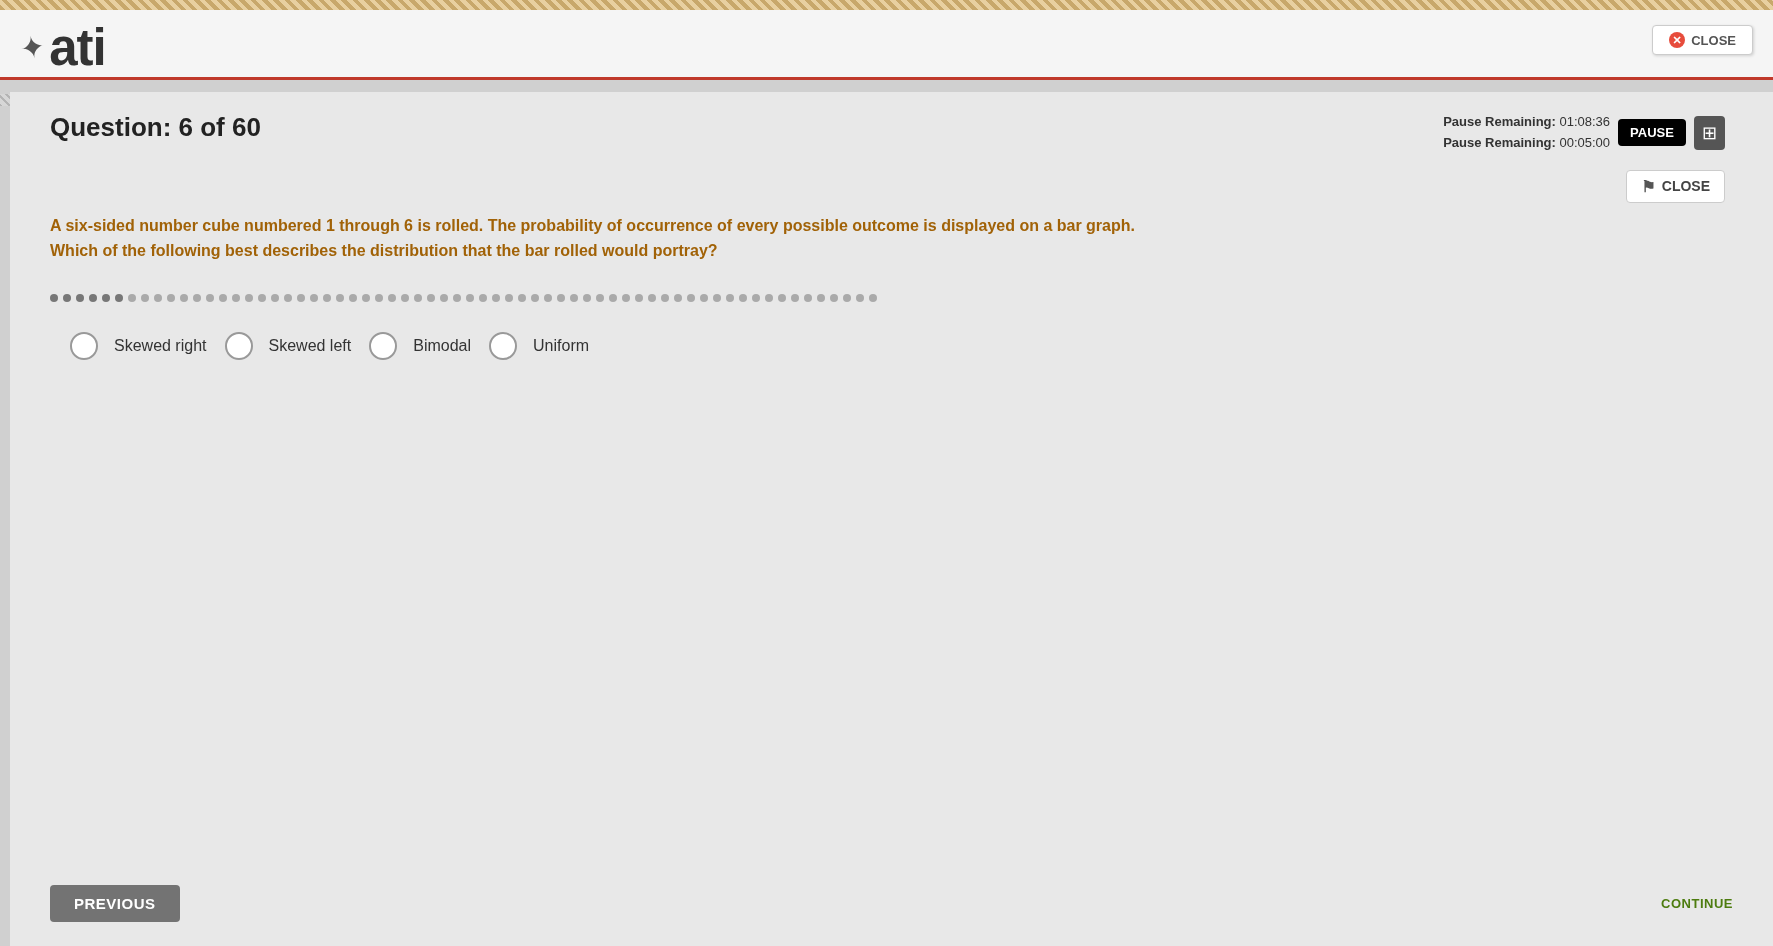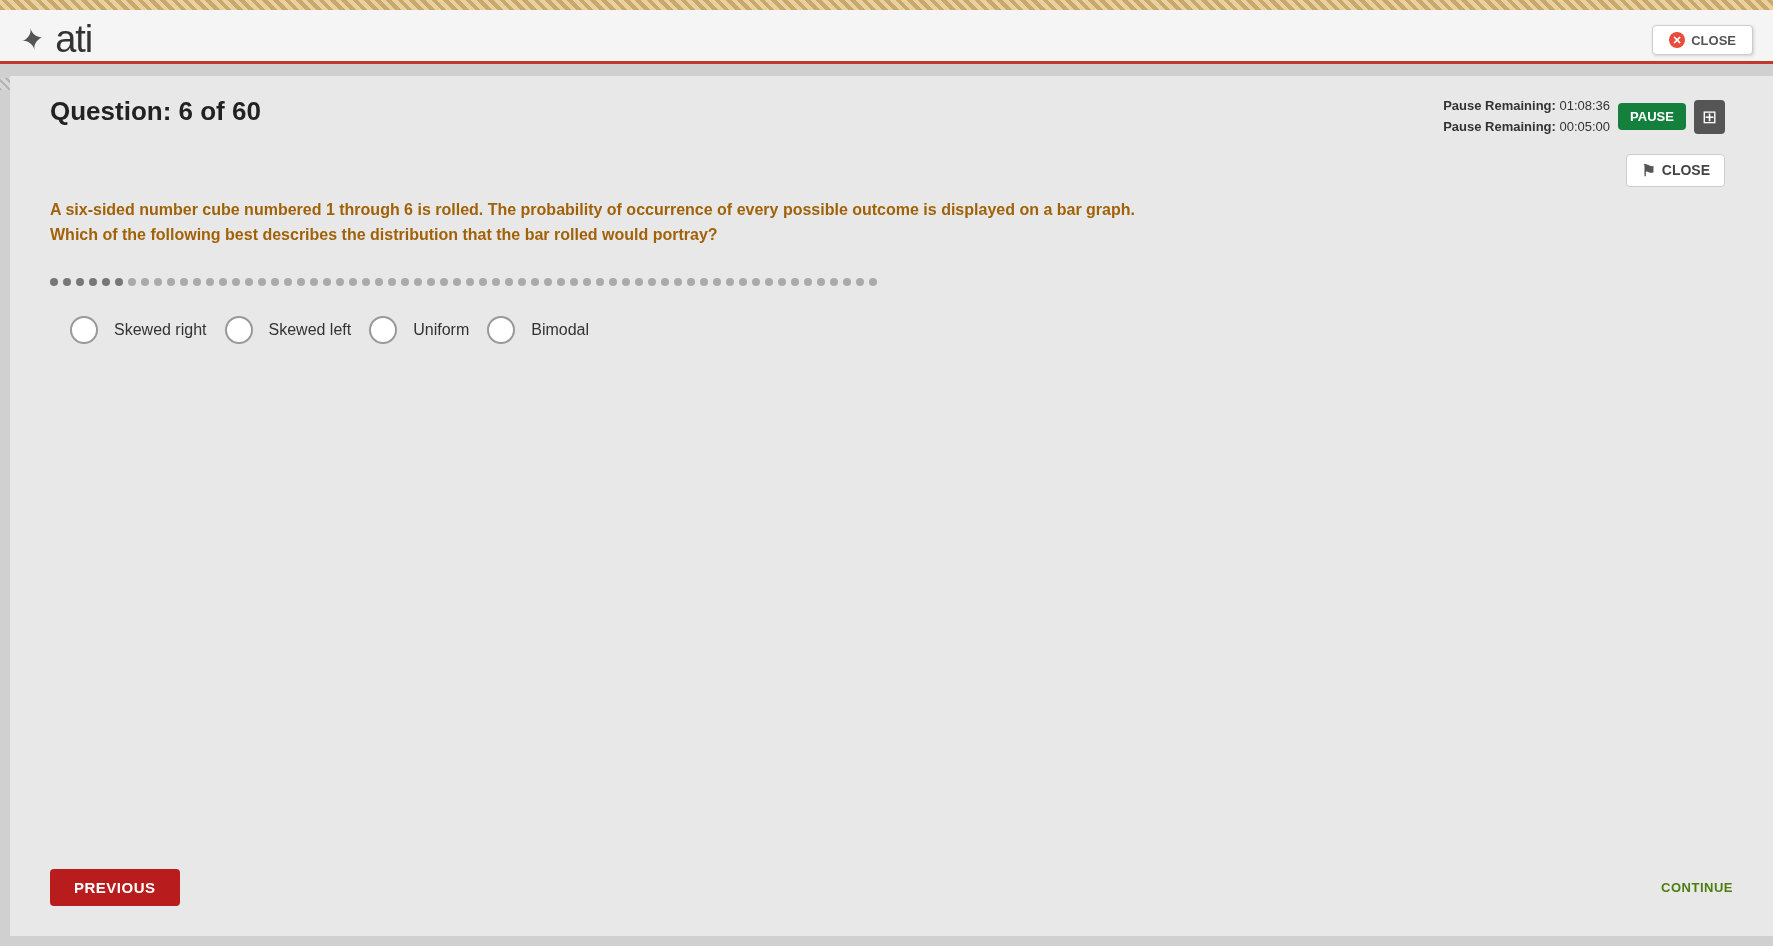--- a/index.html
+++ b/index.html
@@ -34,25 +34,24 @@
       border-bottom: 3px solid #c0392b;
       position: relative;
     }
 
     .logo-area {
       display: flex;
       align-items: center;
     }
 
     .logo-text {
-      font-size: 38px;
-      font-weight: normal;
+      font-size: 51px;
+      font-weight: bold;
       color: #333;
       letter-spacing: -1px;
-      margin-left: 6px;
     }
 
     .logo-icon {
       color: #555;
       font-size: 30px;
       margin-right: 4px;
       transform: rotate(-10deg);
       display: inline-block;
     }
 
@@ -115,21 +114,21 @@
       font-size: 13px;
       color: #333;
       line-height: 1.6;
     }
 
     .timer-label {
       font-weight: bold;
     }
 
     .pause-btn {
-      background: #15803d;
+      background: #000000;
       color: white;
       border: none;
       border-radius: 4px;
       padding: 6px 12px;
       font-size: 13px;
       font-weight: bold;
       cursor: pointer;
     }
 
     .calculator-btn {
@@ -246,21 +245,21 @@
       position: absolute;
       bottom: 30px;
       left: 40px;
       right: 40px;
       display: flex;
       justify-content: space-between;
       align-items: center;
     }
 
     .prev-btn {
-      background: #b91c1c;
+      background: #737373;
       color: white;
       border: none;
       border-radius: 4px;
       padding: 10px 24px;
       font-size: 15px;
       font-weight: bold;
       cursor: pointer;
       letter-spacing: 0.5px;
     }
 
@@ -418,27 +417,27 @@
     <li class="option-item">
       <div class="radio-circle">
         
       </div>
       <span>Skewed left</span>
     </li>
     <li class="option-item">
       <div class="radio-circle">
         
       </div>
-      <span>Uniform</span>
+      <span>Bimodal</span>
     </li>
     <li class="option-item">
       <div class="radio-circle">
         
       </div>
-      <span>Bimodal</span>
+      <span>Uniform</span>
     </li>
   </ul>
 
   <div class="bottom-nav">
     <button class="prev-btn">PREVIOUS</button>
     <button class="continue-btn">CONTINUE</button>
   </div>
 
 </div>
 

